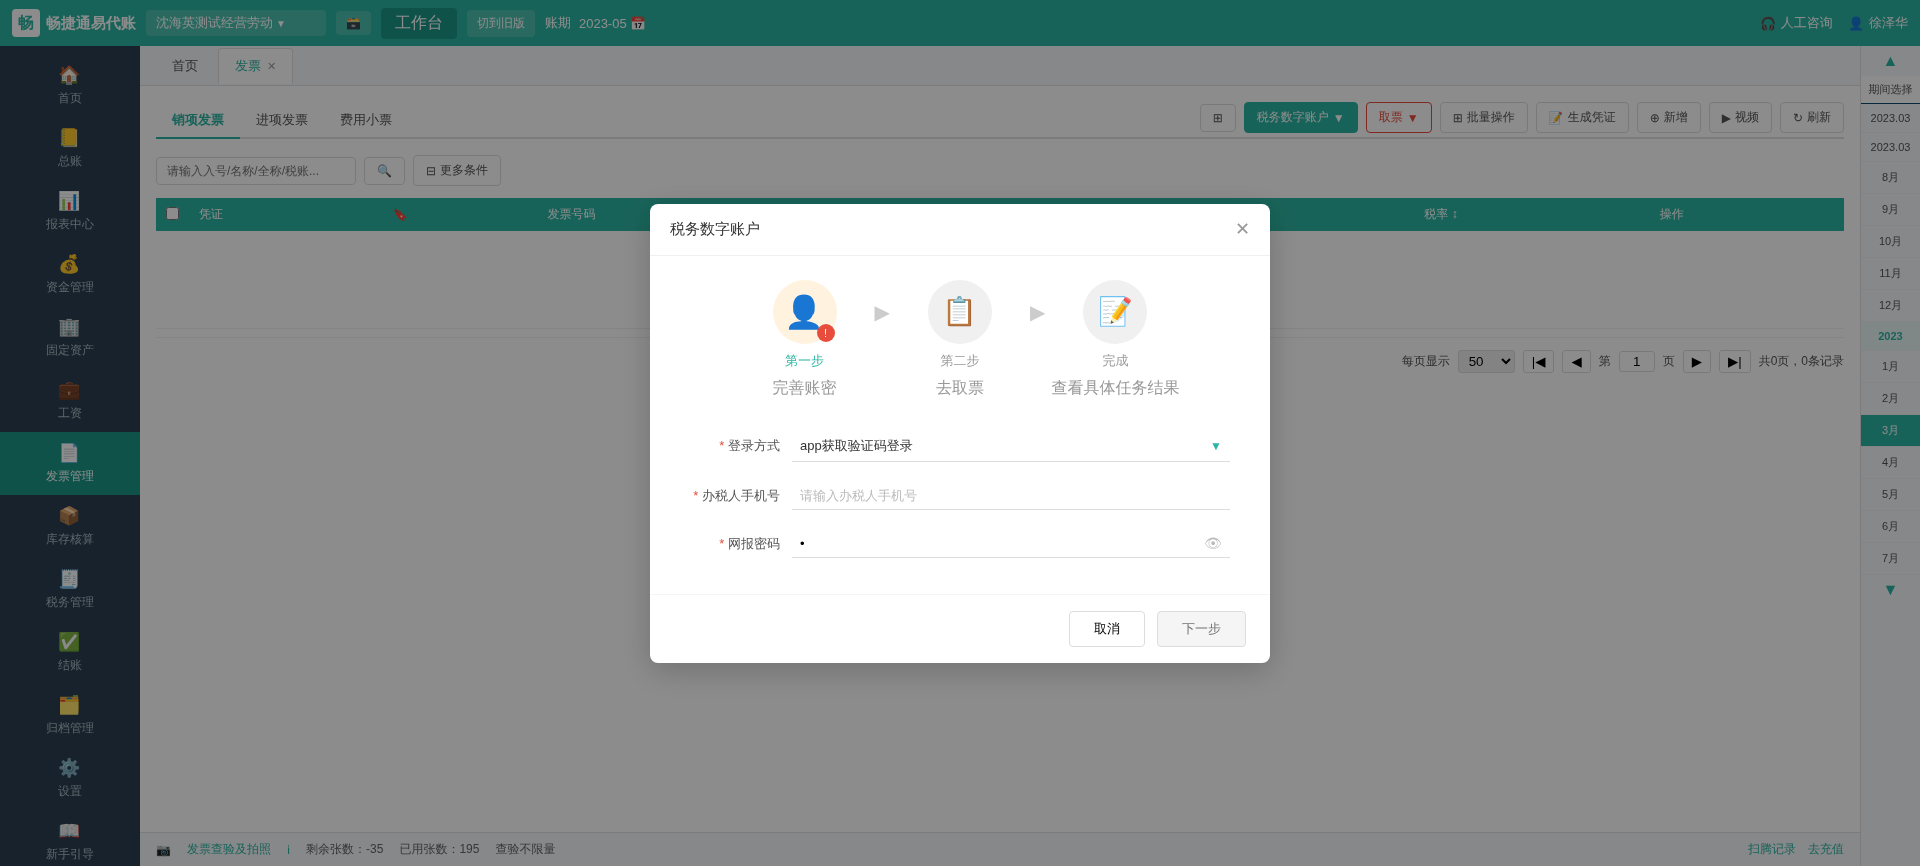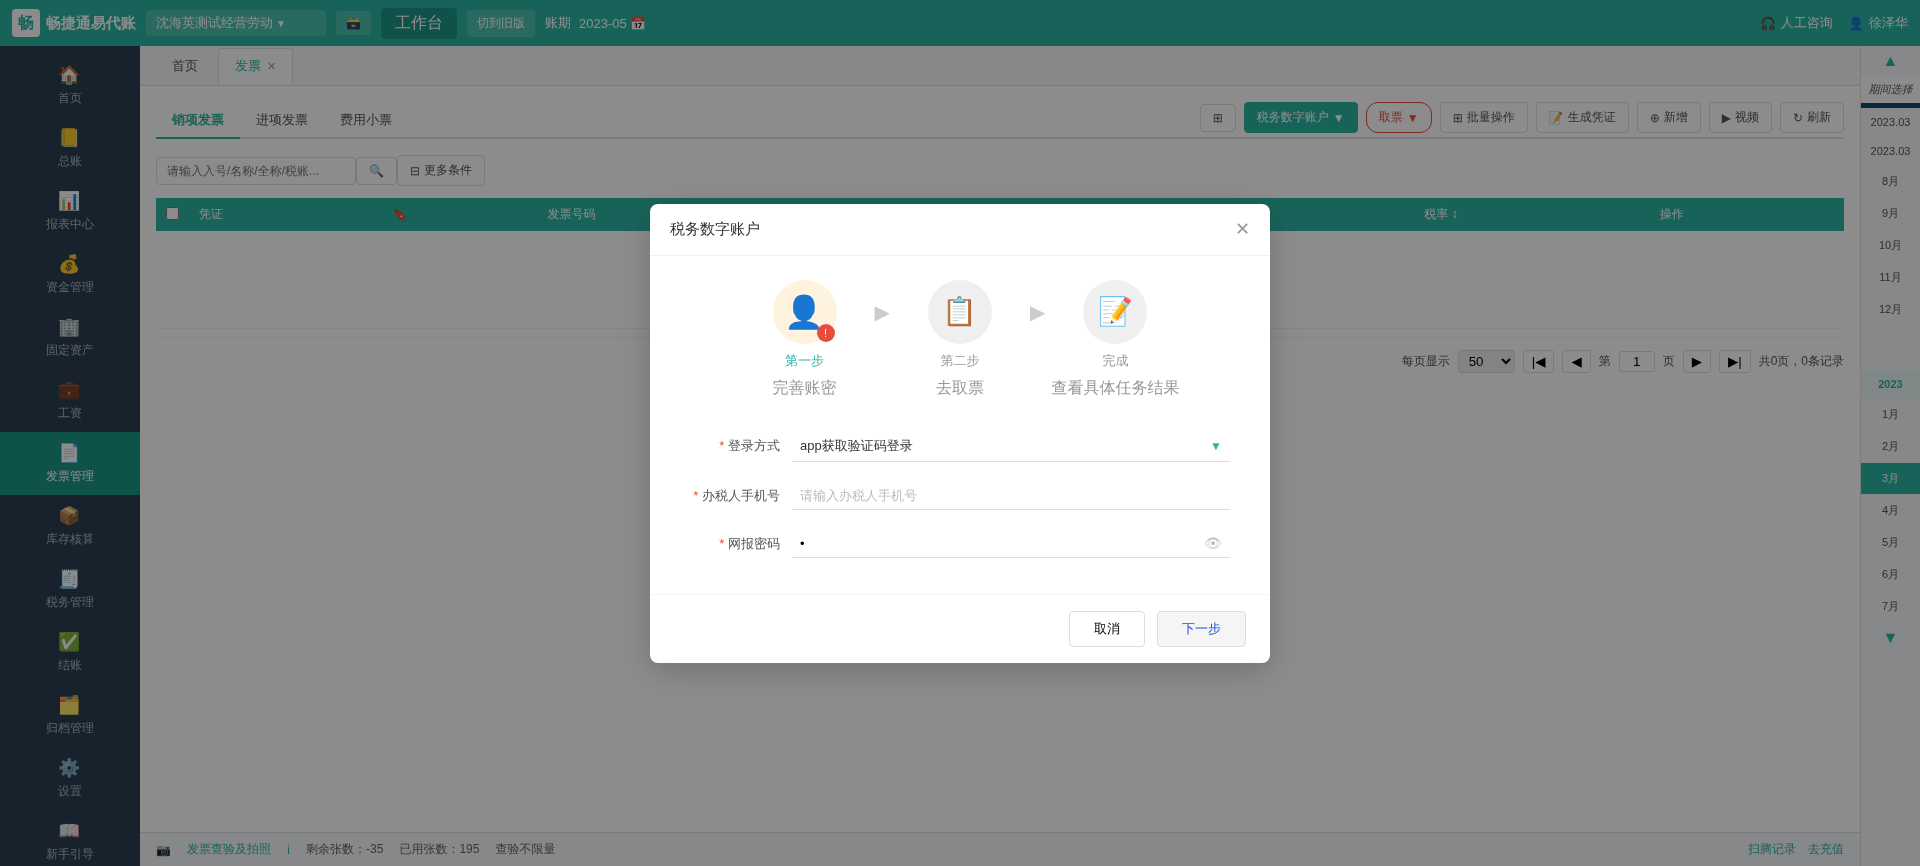--- a/index.html
+++ b/index.html
@@ -168,20 +168,21 @@
     .sub-tab.active {
       color: #2db5a3;
       border-bottom: 2px solid #2db5a3;
       font-weight: bold;
     }
 
     
     .page-toolbar {
       display: flex;
       align-items: center;
+      gap: 8px;
       margin-bottom: 12px;
     }
     .search-input {
       border: 1px solid #ddd;
       border-radius: 4px;
       padding: 6px 10px;
       font-size: 12px;
       width: 200px;
       color: #999;
     }
@@ -196,21 +197,20 @@
       color: #555;
     }
     .toolbar-btn.primary {
       background: #2db5a3;
       color: white;
       border-color: #2db5a3;
     }
     .toolbar-btn.danger-outline {
       color: #e74c3c;
       border-color: #e74c3c;
-      border-radius: 12px;
     }
 
     
     .data-table { width: 100%; border-collapse: collapse; font-size: 12px; }
     .data-table th {
       background: #2db5a3;
       color: white;
       padding: 8px 10px;
       text-align: left;
       font-weight: normal;
@@ -262,23 +262,22 @@
       border-left: 1px solid #e0e0e0;
       display: flex;
       flex-direction: column;
       overflow-y: auto;
     }
     .period-header {
       padding: 6px;
       font-size: 11px;
       color: #555;
       text-align: center;
-      border-bottom: 5px solid #0c4a6e;
+      border-bottom: 1px solid #0c4a6e;
       background: white;
-      font-style: italic;
     }
     .period-month {
       padding: 8px 4px;
       text-align: center;
       font-size: 11px;
       color: #555;
       cursor: pointer;
       border-bottom: 1px solid #f0f0f0;
     }
     .period-month.active {
@@ -440,21 +439,21 @@
       font-size: 13px;
       color: #000000;
     }
     .btn-next {
       padding: 8px 24px;
       border: 1px solid #ddd;
       border-radius: 4px;
       background: #f5f5f5;
       cursor: pointer;
       font-size: 13px;
-      color: #1d4ed8;
+      color: #737373;
     }
   </style>
 </head>
 <body>
 
 <div class="top-header">
   <div class="app-logo">
     <div class="app-logo-icon">畅</div>
     <span>畅捷通易代账</span>
   </div>
@@ -663,21 +662,21 @@
   <div class="period-panel">
     <div class="period-scroll-btn">▲</div>
     <div class="period-header">期间选择</div>
     <div class="period-month">2023.03</div>
     <div class="period-month">2023.03</div>
     <div class="period-month">8月</div>
     <div class="period-month">9月</div>
     <div class="period-month">10月</div>
     <div class="period-month">11月</div>
     <div class="period-month">12月</div>
-    <div class="period-month current-year" style="background:#e8f8f6; color:#2db5a3; font-weight:bold;margin-top:44px;">2023</div>
+    <div class="period-month current-year" style="background:#e8f8f6; color:#2db5a3; font-weight:bold;">2023</div>
     <div class="period-month">1月</div>
     <div class="period-month">2月</div>
     <div class="period-month active">3月</div>
     <div class="period-month">4月</div>
     <div class="period-month">5月</div>
     <div class="period-month">6月</div>
     <div class="period-month">7月</div>
     <div class="period-scroll-btn">▼</div>
   </div>
 

